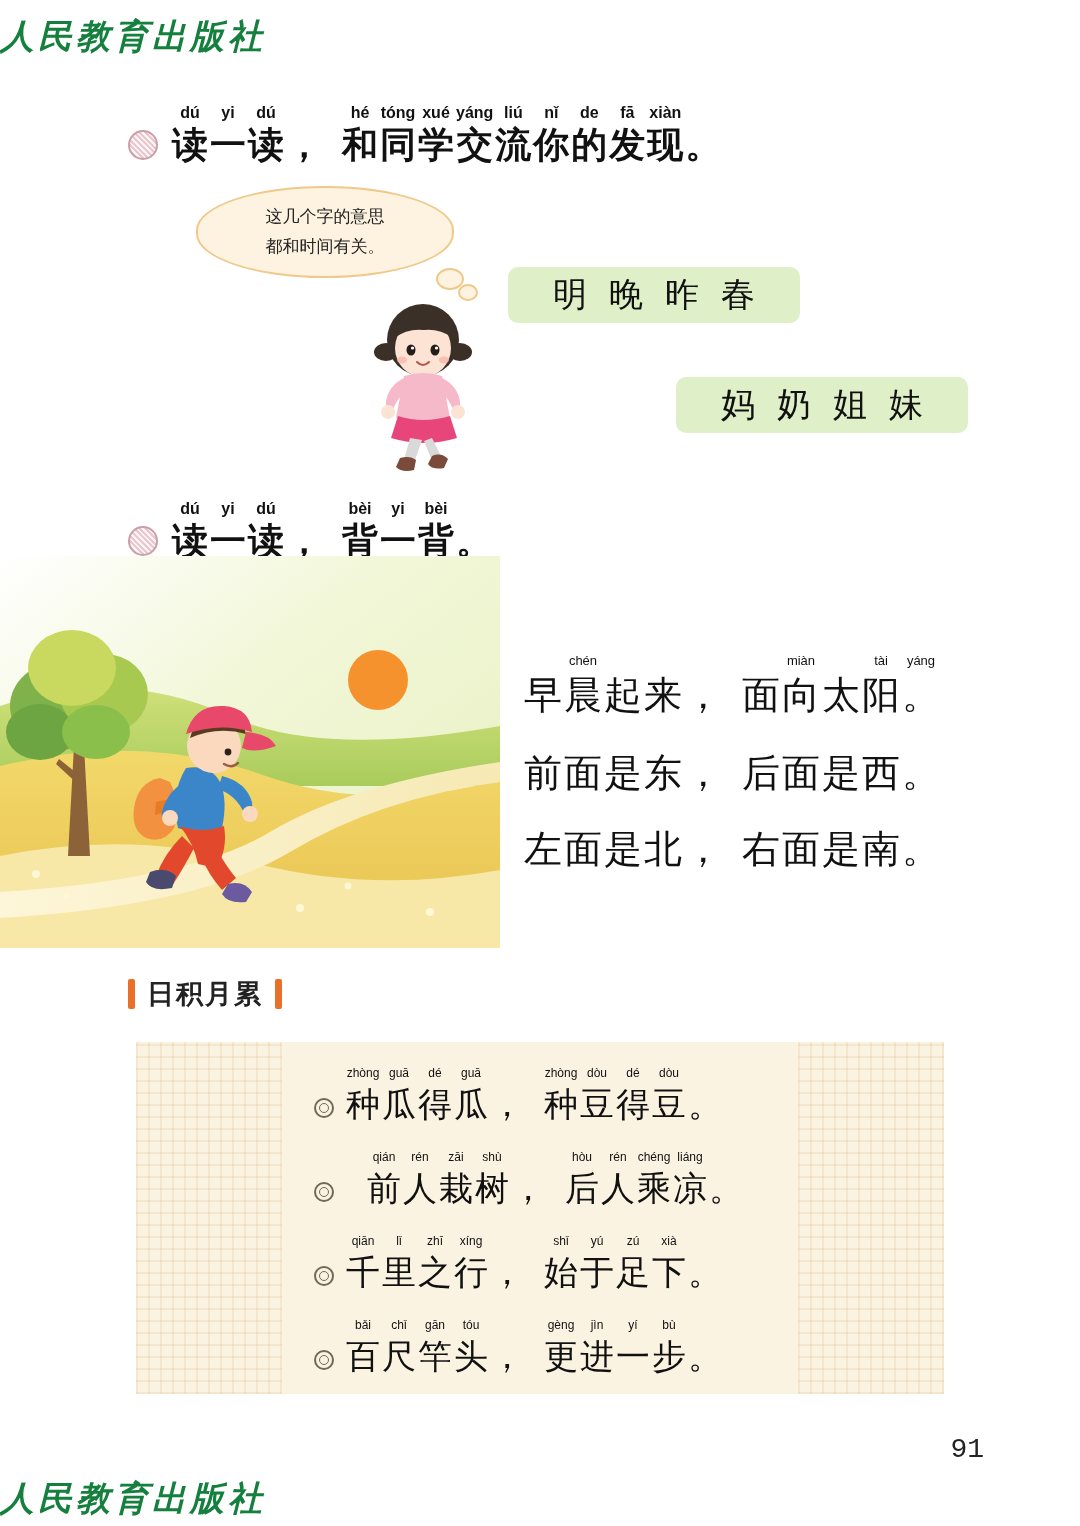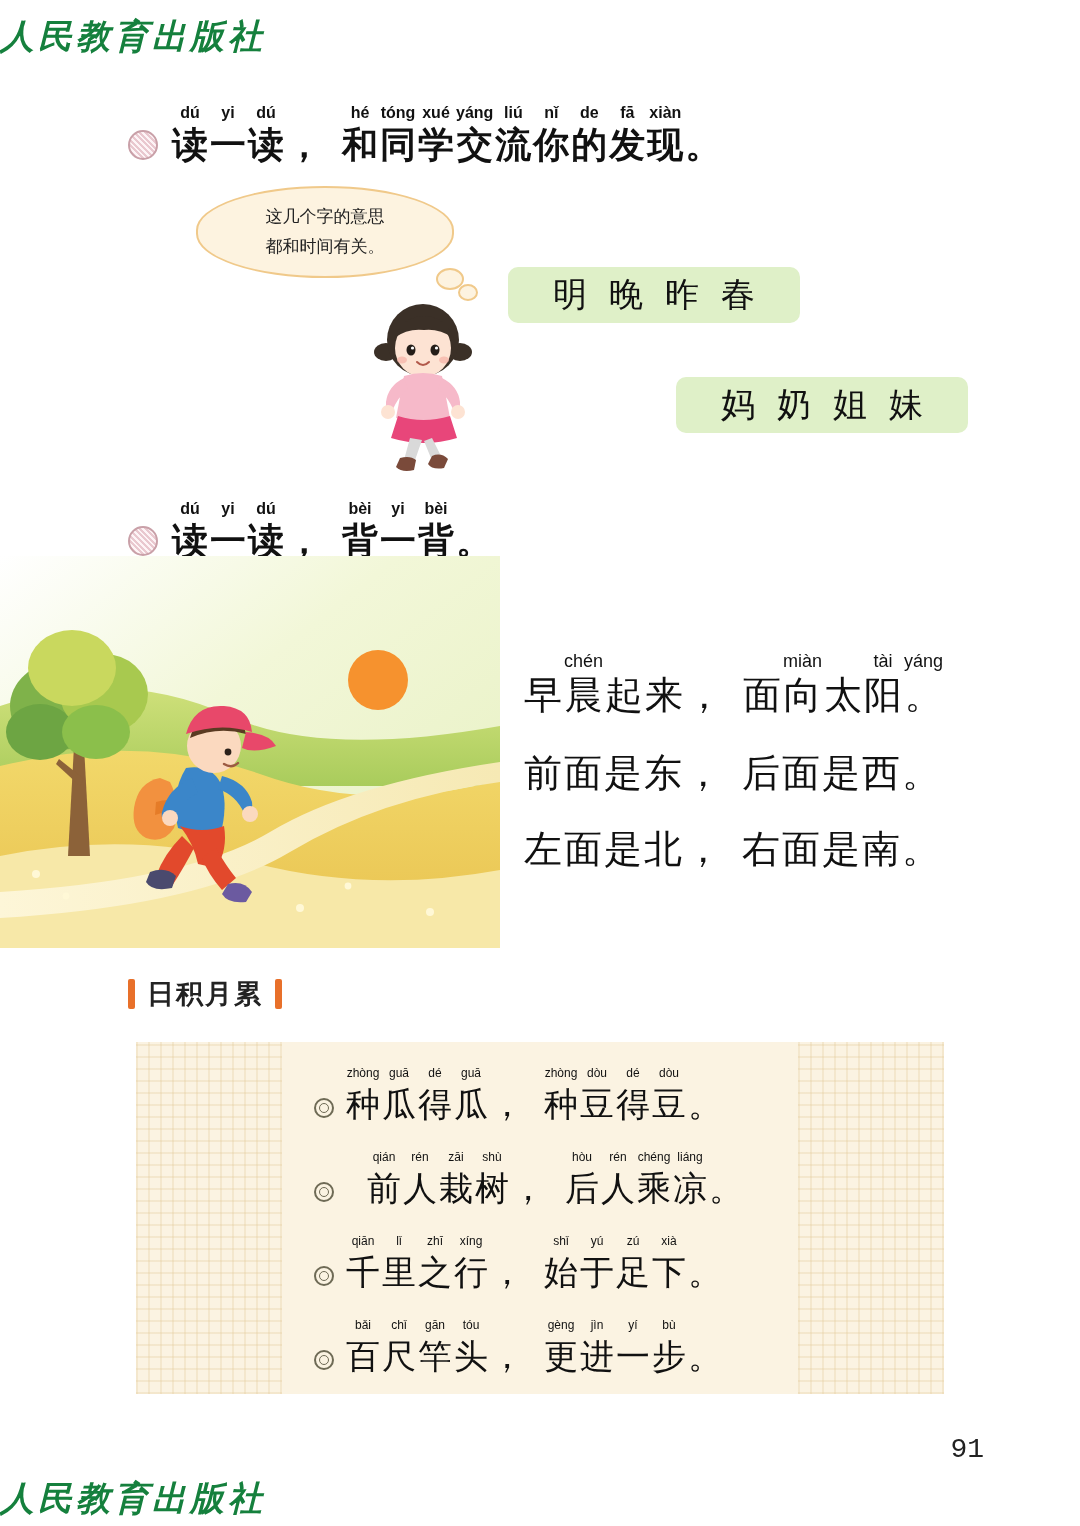--- a/index.html
+++ b/index.html
@@ -149,21 +149,21 @@
   .poem-line {
     position: absolute;
     display: flex;
     align-items: flex-end;
   }
   .poem .ch {
     font-family: "Liberation Serif", serif;
     font-size: 38px;
     line-height: 46px;
   }
-  .poem .py { font-size: 18px; }
+  .poem .py { font-size: 13px; }
 
   
   .rijiheading {
     position: absolute;
     left: 128px;
     top: 976px;
     display: flex;
     align-items: center;
   }
   .bar {

